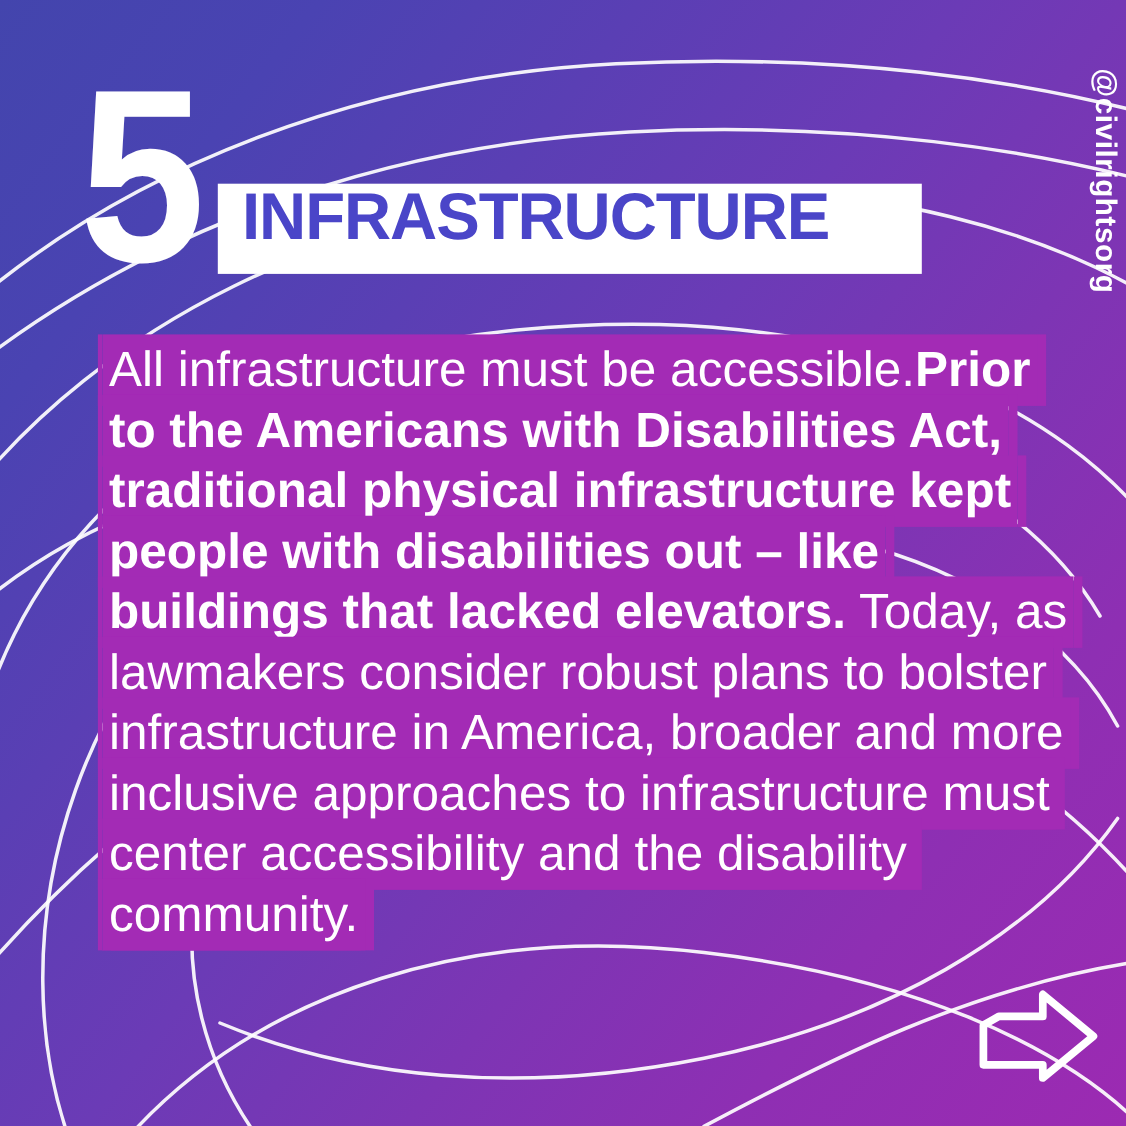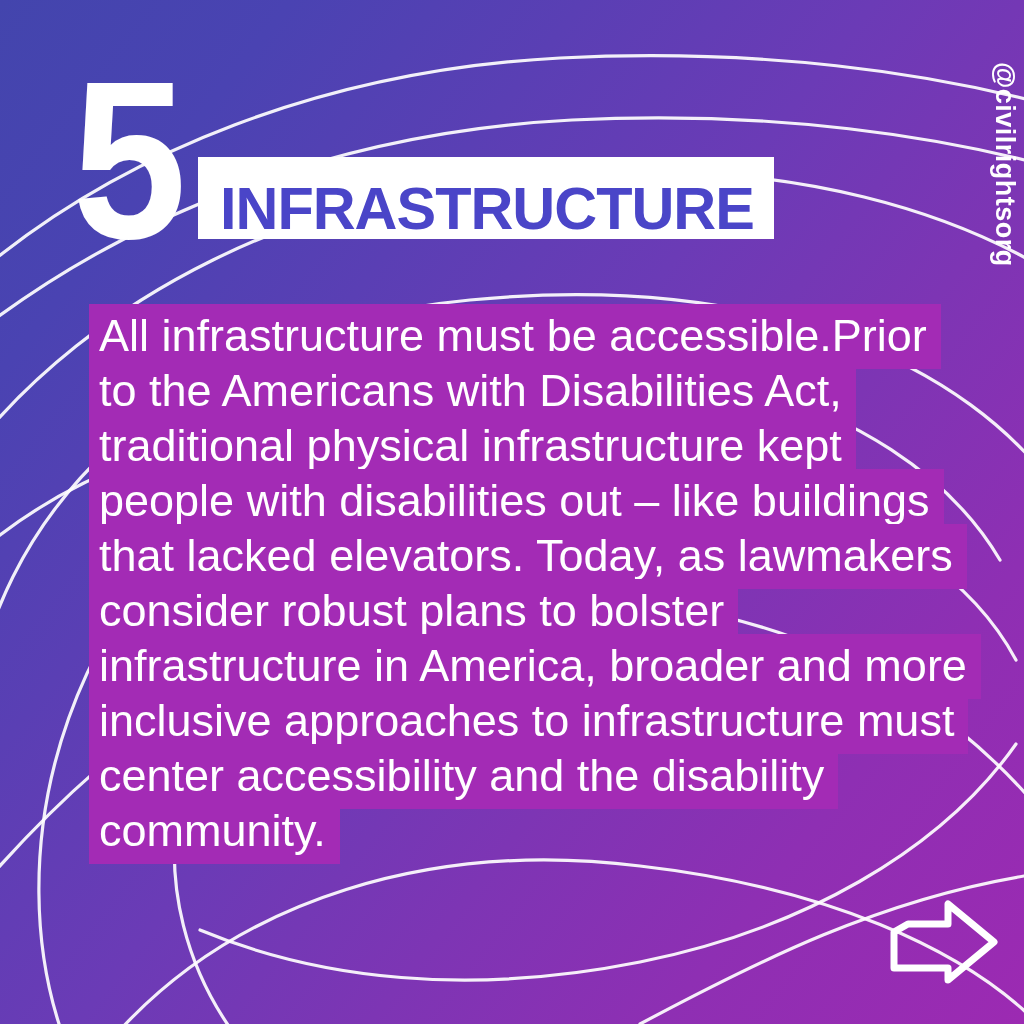--- a/index.html
+++ b/index.html
@@ -52,26 +52,26 @@
     font-stretch: condensed;
     transform: scaleX(.92);
     transform-origin: left top;
     user-select: none;
   }
 
   
   #title-banner {
     position: absolute;
     left: 198px;
-    top: 157px;
-    width: 576px;
+    top: 167px;
+    width: 640px;
     height: 82px;
     background: #ffffff;
     display: flex;
-    align-items: flex-end;
+    align-items: flex-start;
     box-sizing: border-box;
     padding-left: 22px;
   }
   #title-text {
     color: #4a45c8;
     font-size: 60px;
     font-weight: 700;
     letter-spacing: -1px;
     font-stretch: condensed;
     transform: scaleX(.99);
@@ -106,21 +106,21 @@
     color: #ffffff;
   }
   #body-copy .hl {
     background: #a32bb5;
     box-decoration-break: clone;
     -webkit-box-decoration-break: clone;
     padding: 6px 6px 8px 6px;
     box-shadow: 8px 0 0 #a32bb5, -4px 0 0 #a32bb5;
   }
   #body-copy b {
-    font-weight: 400;
+    font-weight: 700;
   }
 
   
   #swipe-arrow {
     position: absolute;
     right: 22px;
     bottom: 40px;
     width: 116px;
     height: 86px;
   }

